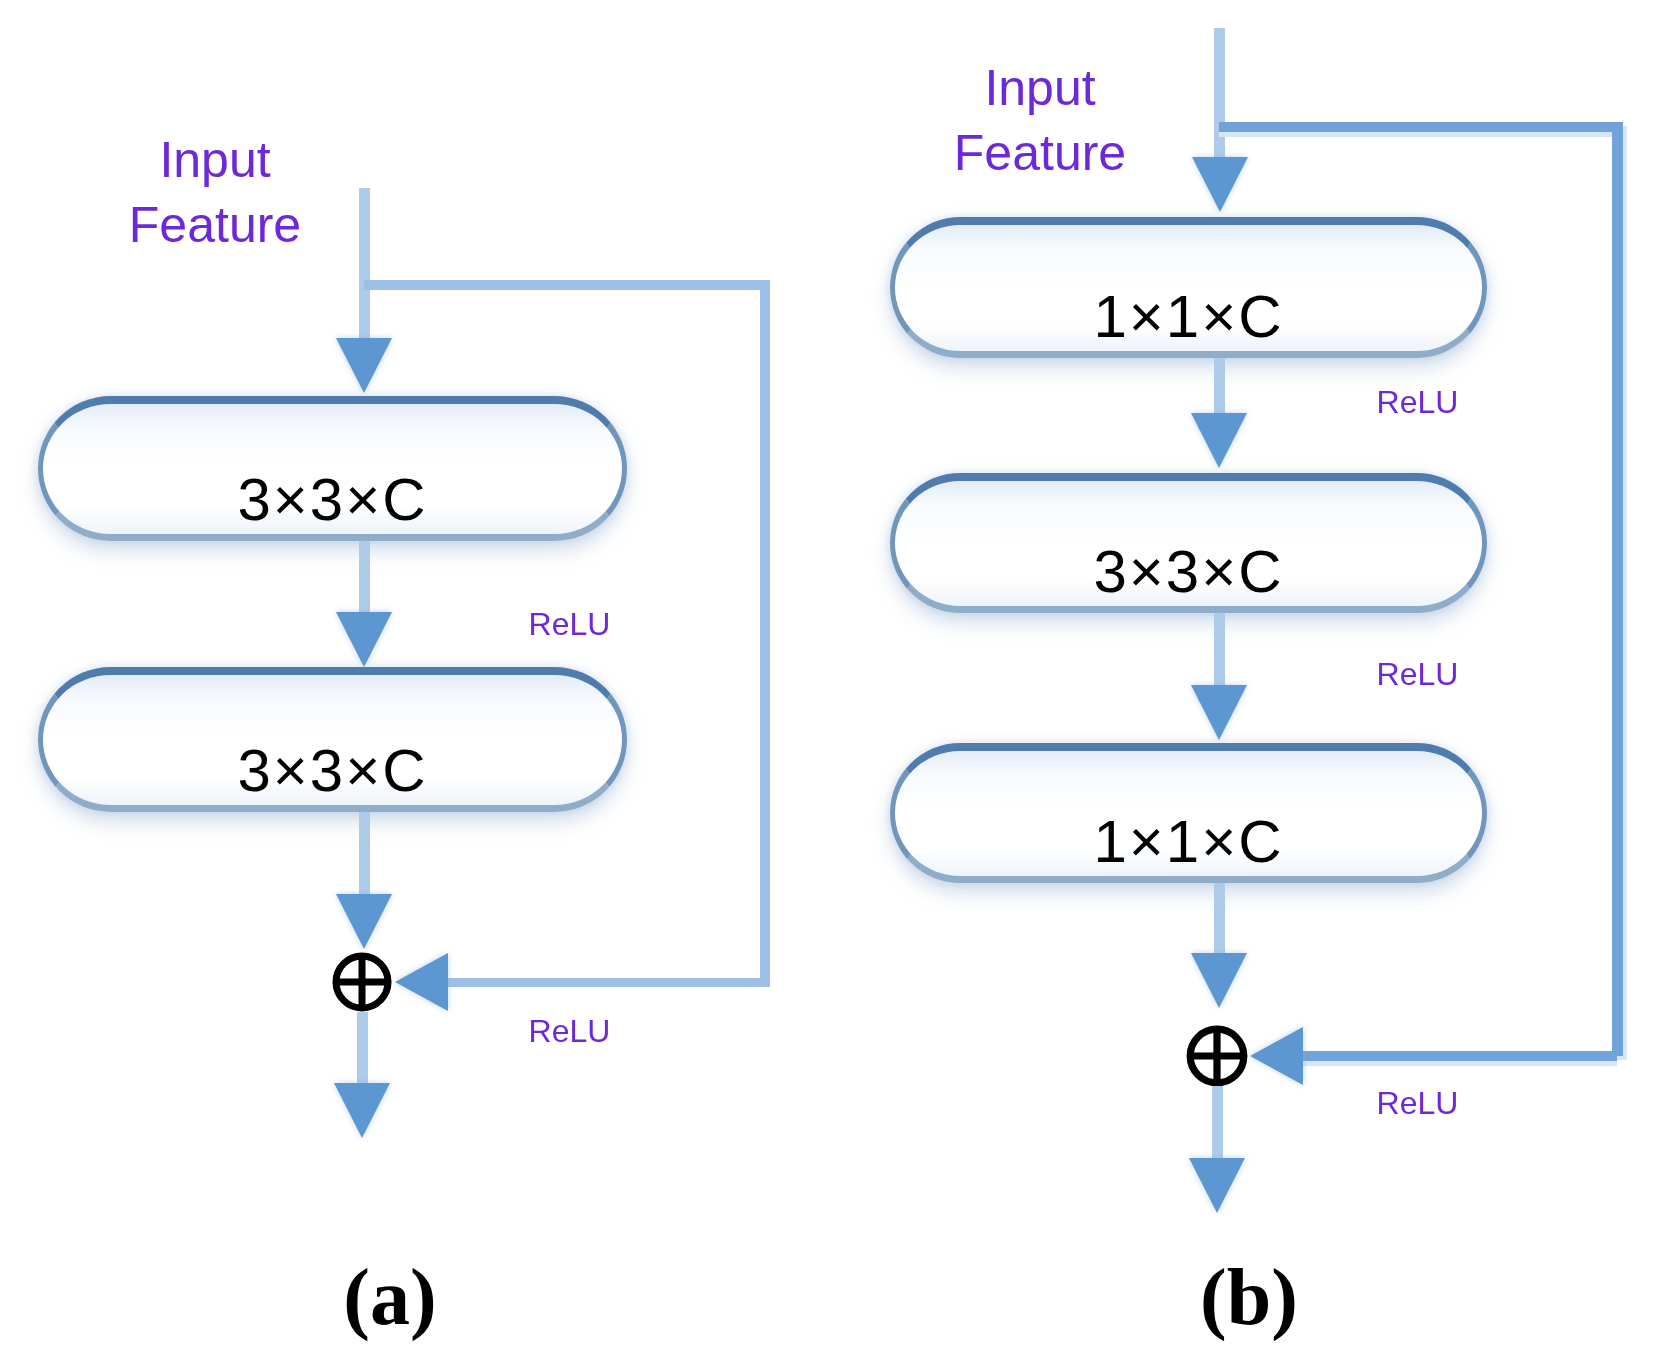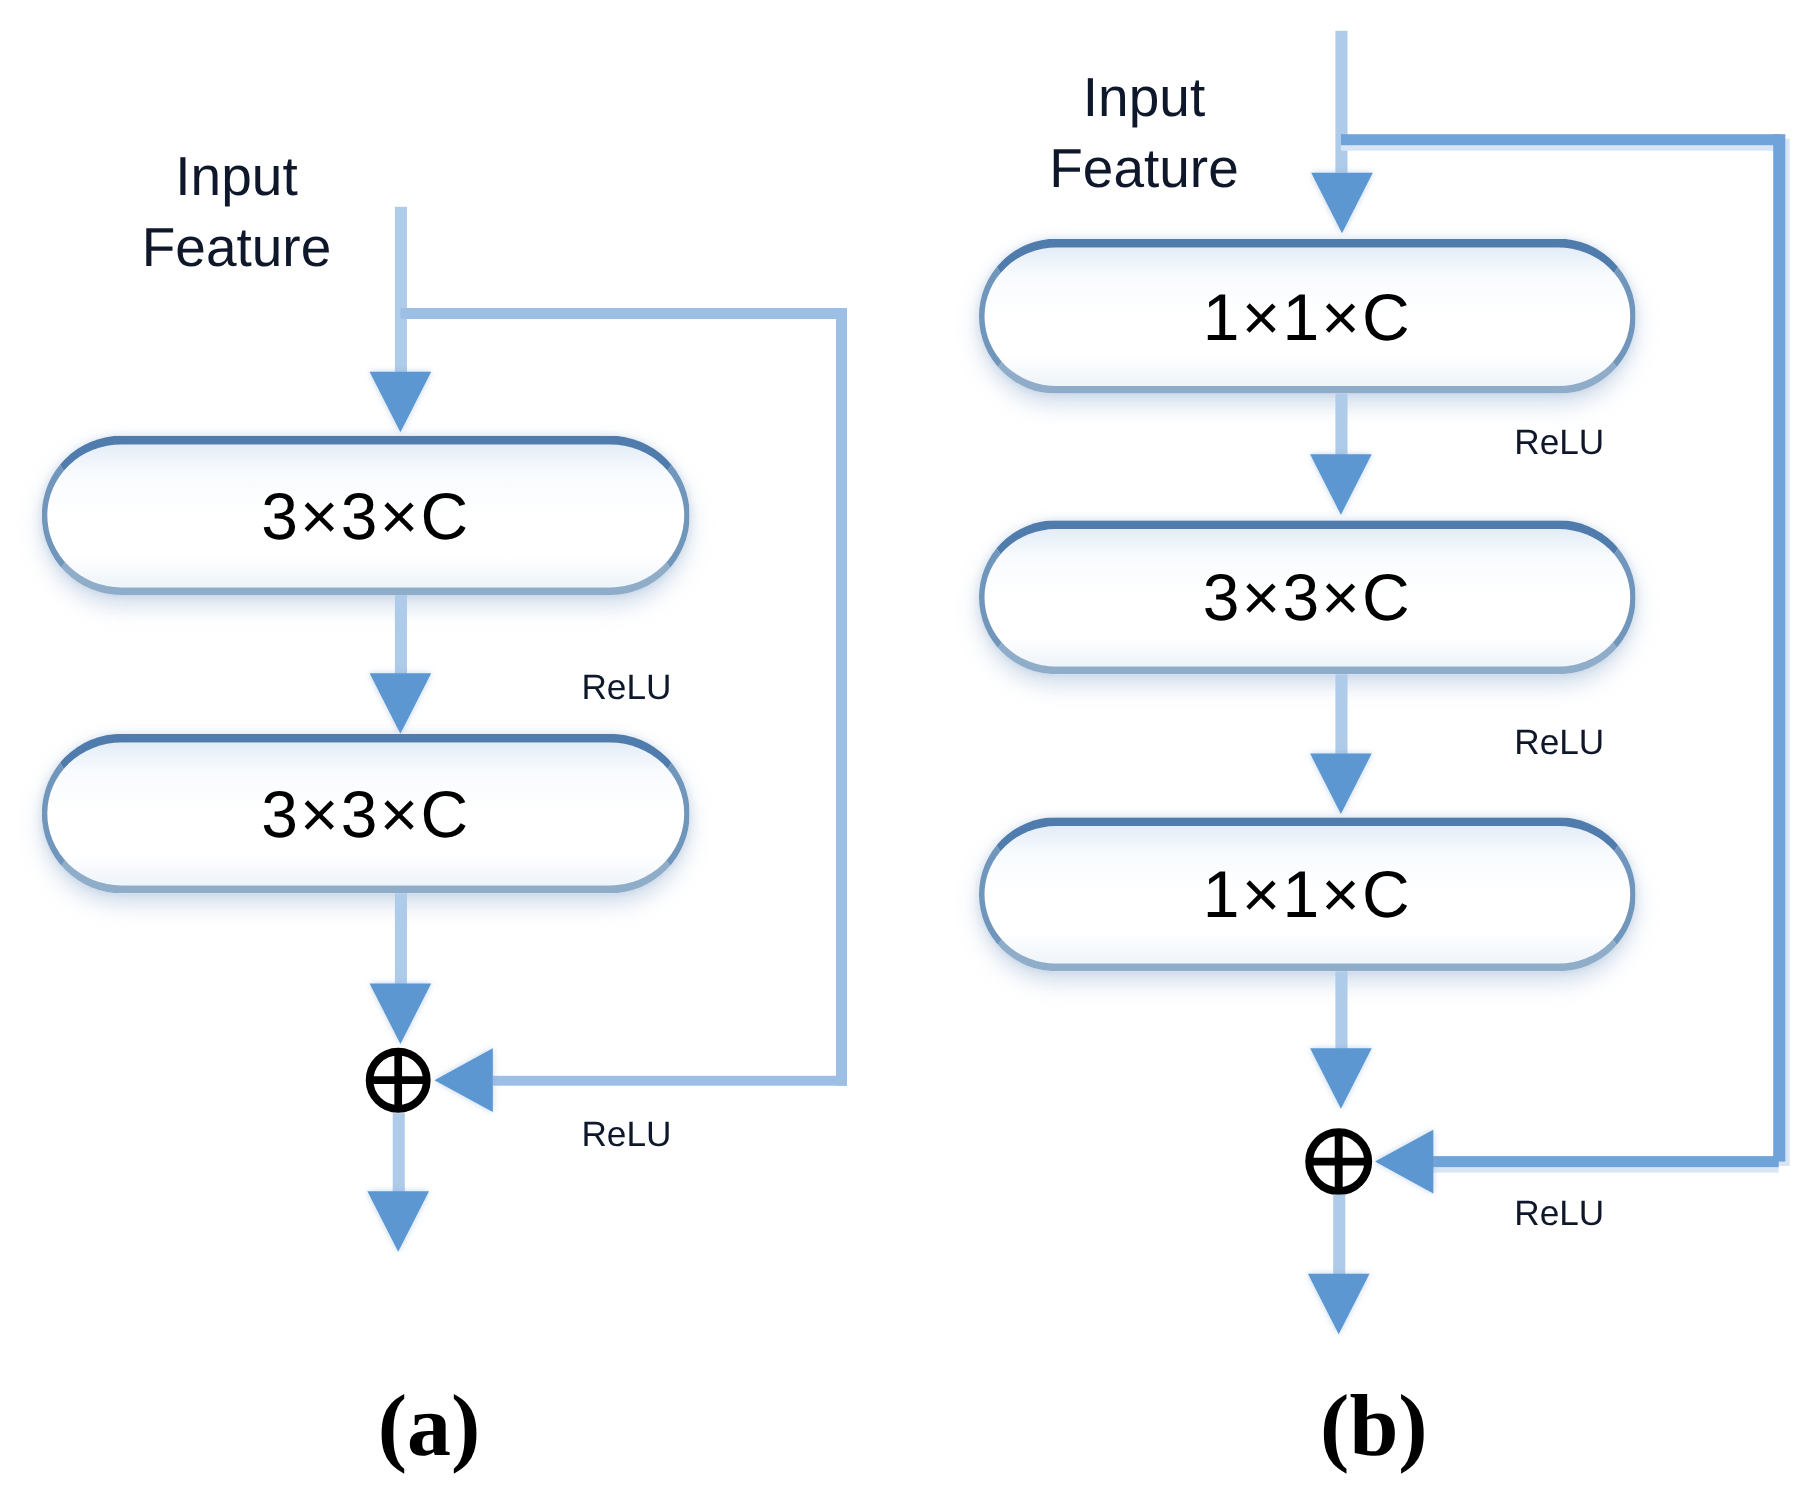--- a/index.html
+++ b/index.html
@@ -18,23 +18,23 @@
     border-top:55px solid var(--arrowhead,#5c97d1);
     filter:drop-shadow(0 0 3px rgba(140,175,215,.55));}
   .ah-left{position:absolute;width:0;height:0;
     border-top:29px solid transparent;border-bottom:29px solid transparent;
     border-right:53px solid var(--arrowhead,#5c97d1);
     filter:drop-shadow(0 0 3px rgba(140,175,215,.55));}
   .pill{position:absolute;border-radius:80px;
     background:linear-gradient(180deg,#e3ecf6 0%,#f8fbfe 20%,#ffffff 50%,#ffffff 78%,#eef4fa 100%);
     border:5px solid #7096bc;border-top:8px solid #4f7cad;border-bottom:7px solid #8fadc9;
     box-shadow:0 10px 20px rgba(130,160,200,.35),0 0 8px rgba(160,185,215,.35);
-    display:flex;align-items:center;justify-content:center;box-sizing:border-box;}
+    display:flex;align-items:flex-end;justify-content:center;box-sizing:border-box;}
   .pill-label{font-size:60px;color:#000;letter-spacing:2px;}
-  .txt{position:absolute;color:#0f172a;text-align:center;white-space:nowrap;}
+  .txt{position:absolute;color:#6d28d9;text-align:center;white-space:nowrap;}
   .io-label{font-size:50px;line-height:1.3;}
   .relu{font-size:32px;}
   .caption{font-family:"Liberation Serif",serif;font-weight:bold;font-size:80px;color:#000;}
   .sum{position:absolute;}
 </style>
 </head>
 <body>
 
 <div class="canvas">
 

